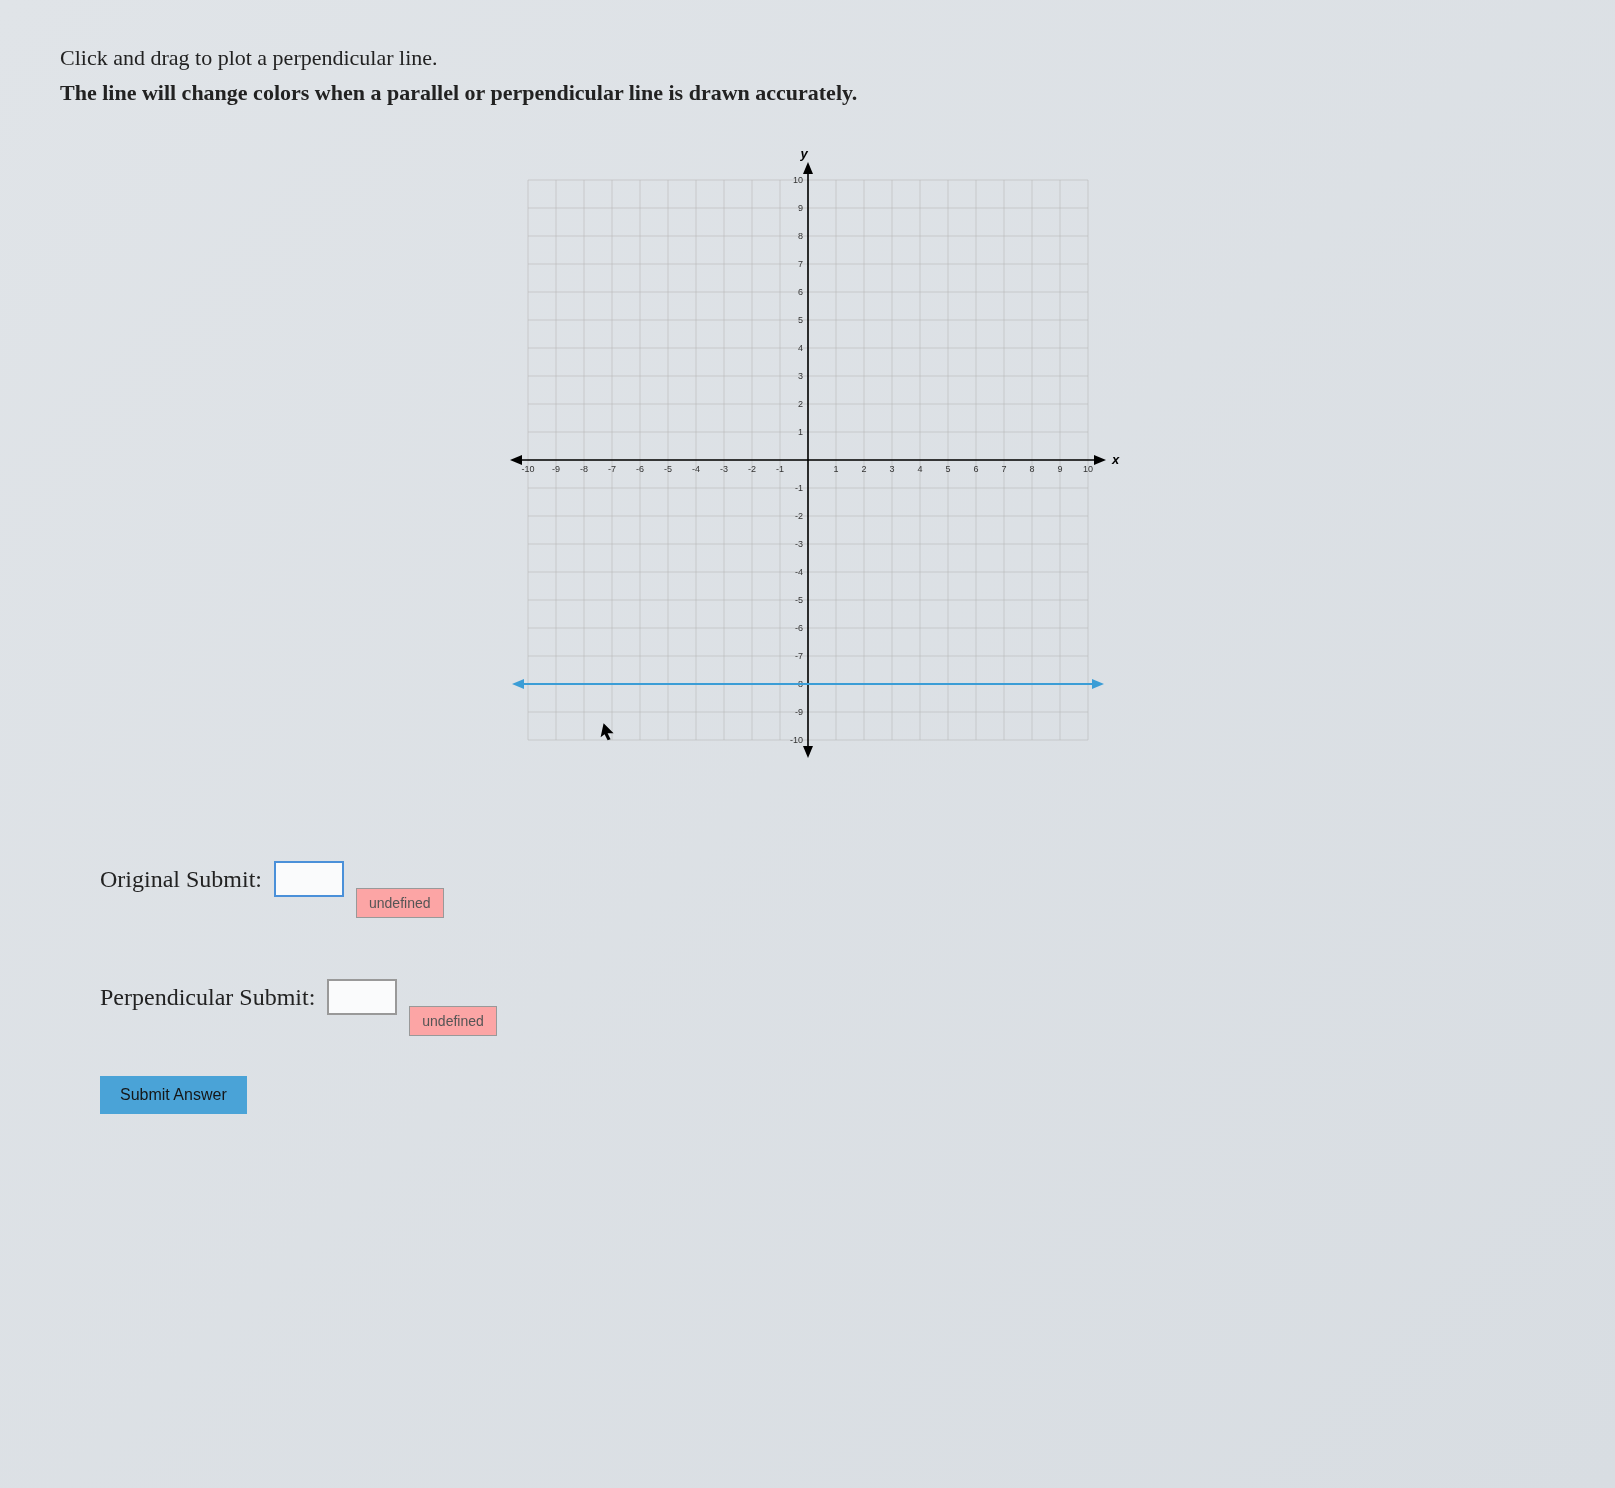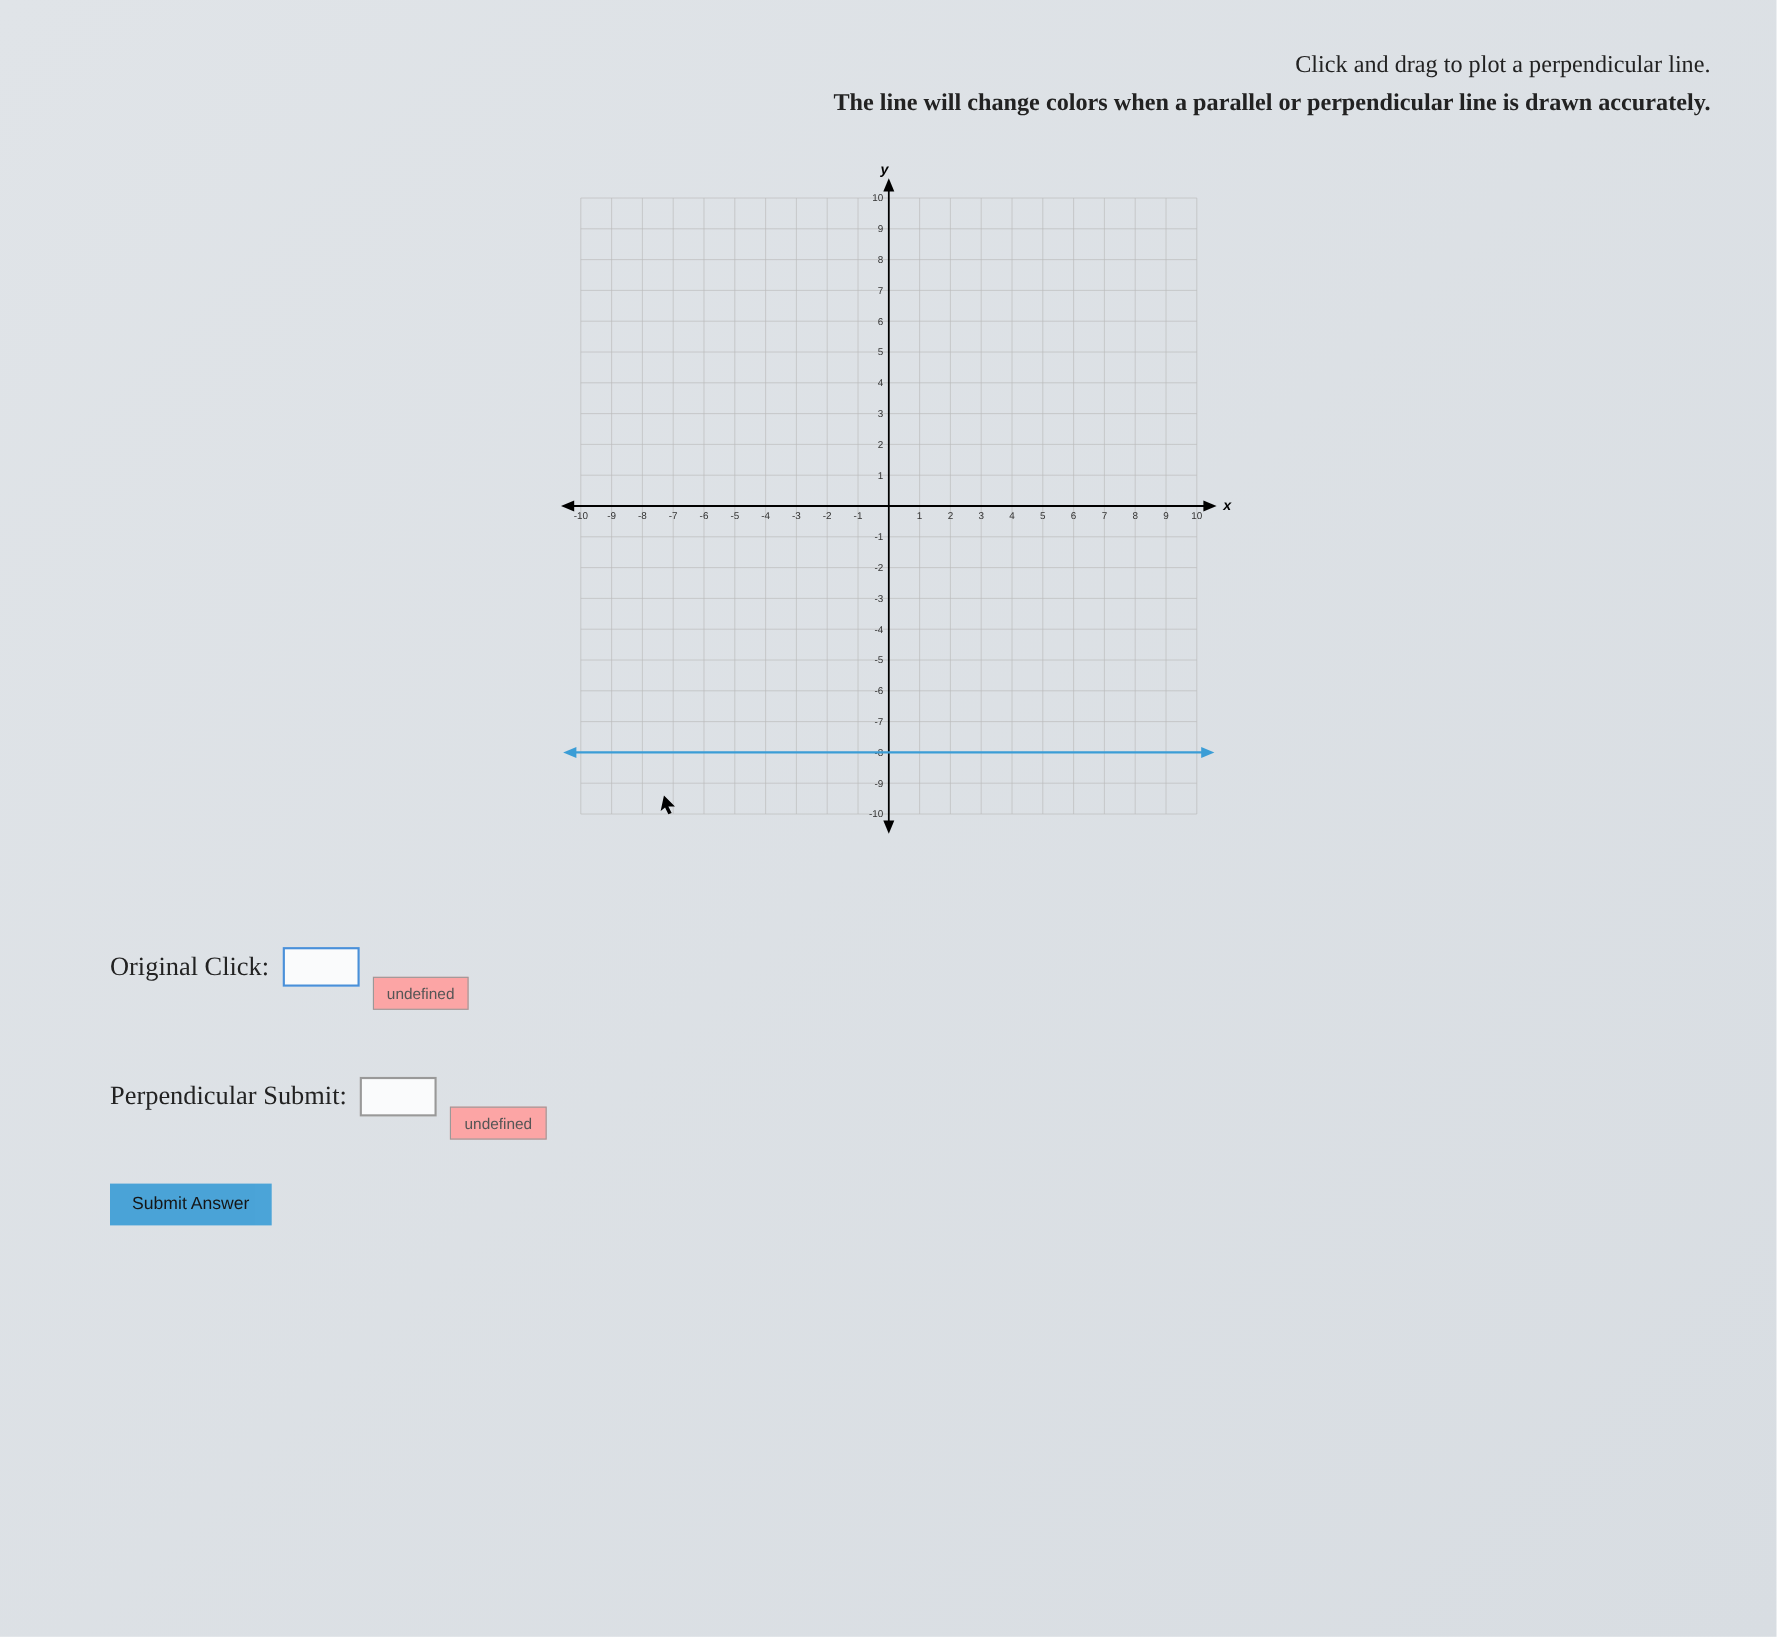--- a/index.html
+++ b/index.html
@@ -5,21 +5,21 @@
     * { box-sizing: border-box; }
     body {
       margin: 0;
       font-family: Georgia, 'Times New Roman', serif;
       background: linear-gradient(135deg, #e0e4e8 0%, #d8dde2 100%);
       color: #222;
       padding: 40px 60px;
       min-height: 1488px;
     }
     .instructions {
-      text-align: right;
+      text-align: left;
       margin-bottom: 30px;
       font-size: 22px;
       line-height: 1.6;
     }
     .instructions .line1 { font-weight: normal; }
     .instructions .line2 { font-weight: bold; }
     .graph-container {
       display: flex;
       justify-content: center;
       margin-bottom: 60px;
@@ -186,21 +186,21 @@
         <polygon points="24,544 36,539 36,549" fill="#3b9dd6"></polygon>
         <polygon points="616,544 604,539 604,549" fill="#3b9dd6"></polygon>
         <polygon points="115.60000000000001,583.1999999999999 125.60000000000001,593.1999999999999 119.60000000000001,593.1999999999999 122.60000000000001,599.1999999999999 119.60000000000001,600.1999999999999 116.60000000000001,594.1999999999999 112.60000000000001,597.1999999999999" fill="#000"></polygon>
       </svg>
   </div>
 </div>
 
 <div class="answer-section">
 
   <div class="slope-row">
-    <span class="slope-label">Original Click:</span>
+    <span class="slope-label">Original Submit:</span>
     <input class="slope-input" type="text" value="" style="">
     <button class="btn-undefined">undefined</button>
   </div>
 
   <div class="slope-row">
     <span class="slope-label">Perpendicular Submit:</span>
     <input class="slope-input secondary" type="text" value="" style="">
     <button class="btn-undefined">undefined</button>
   </div>
 

